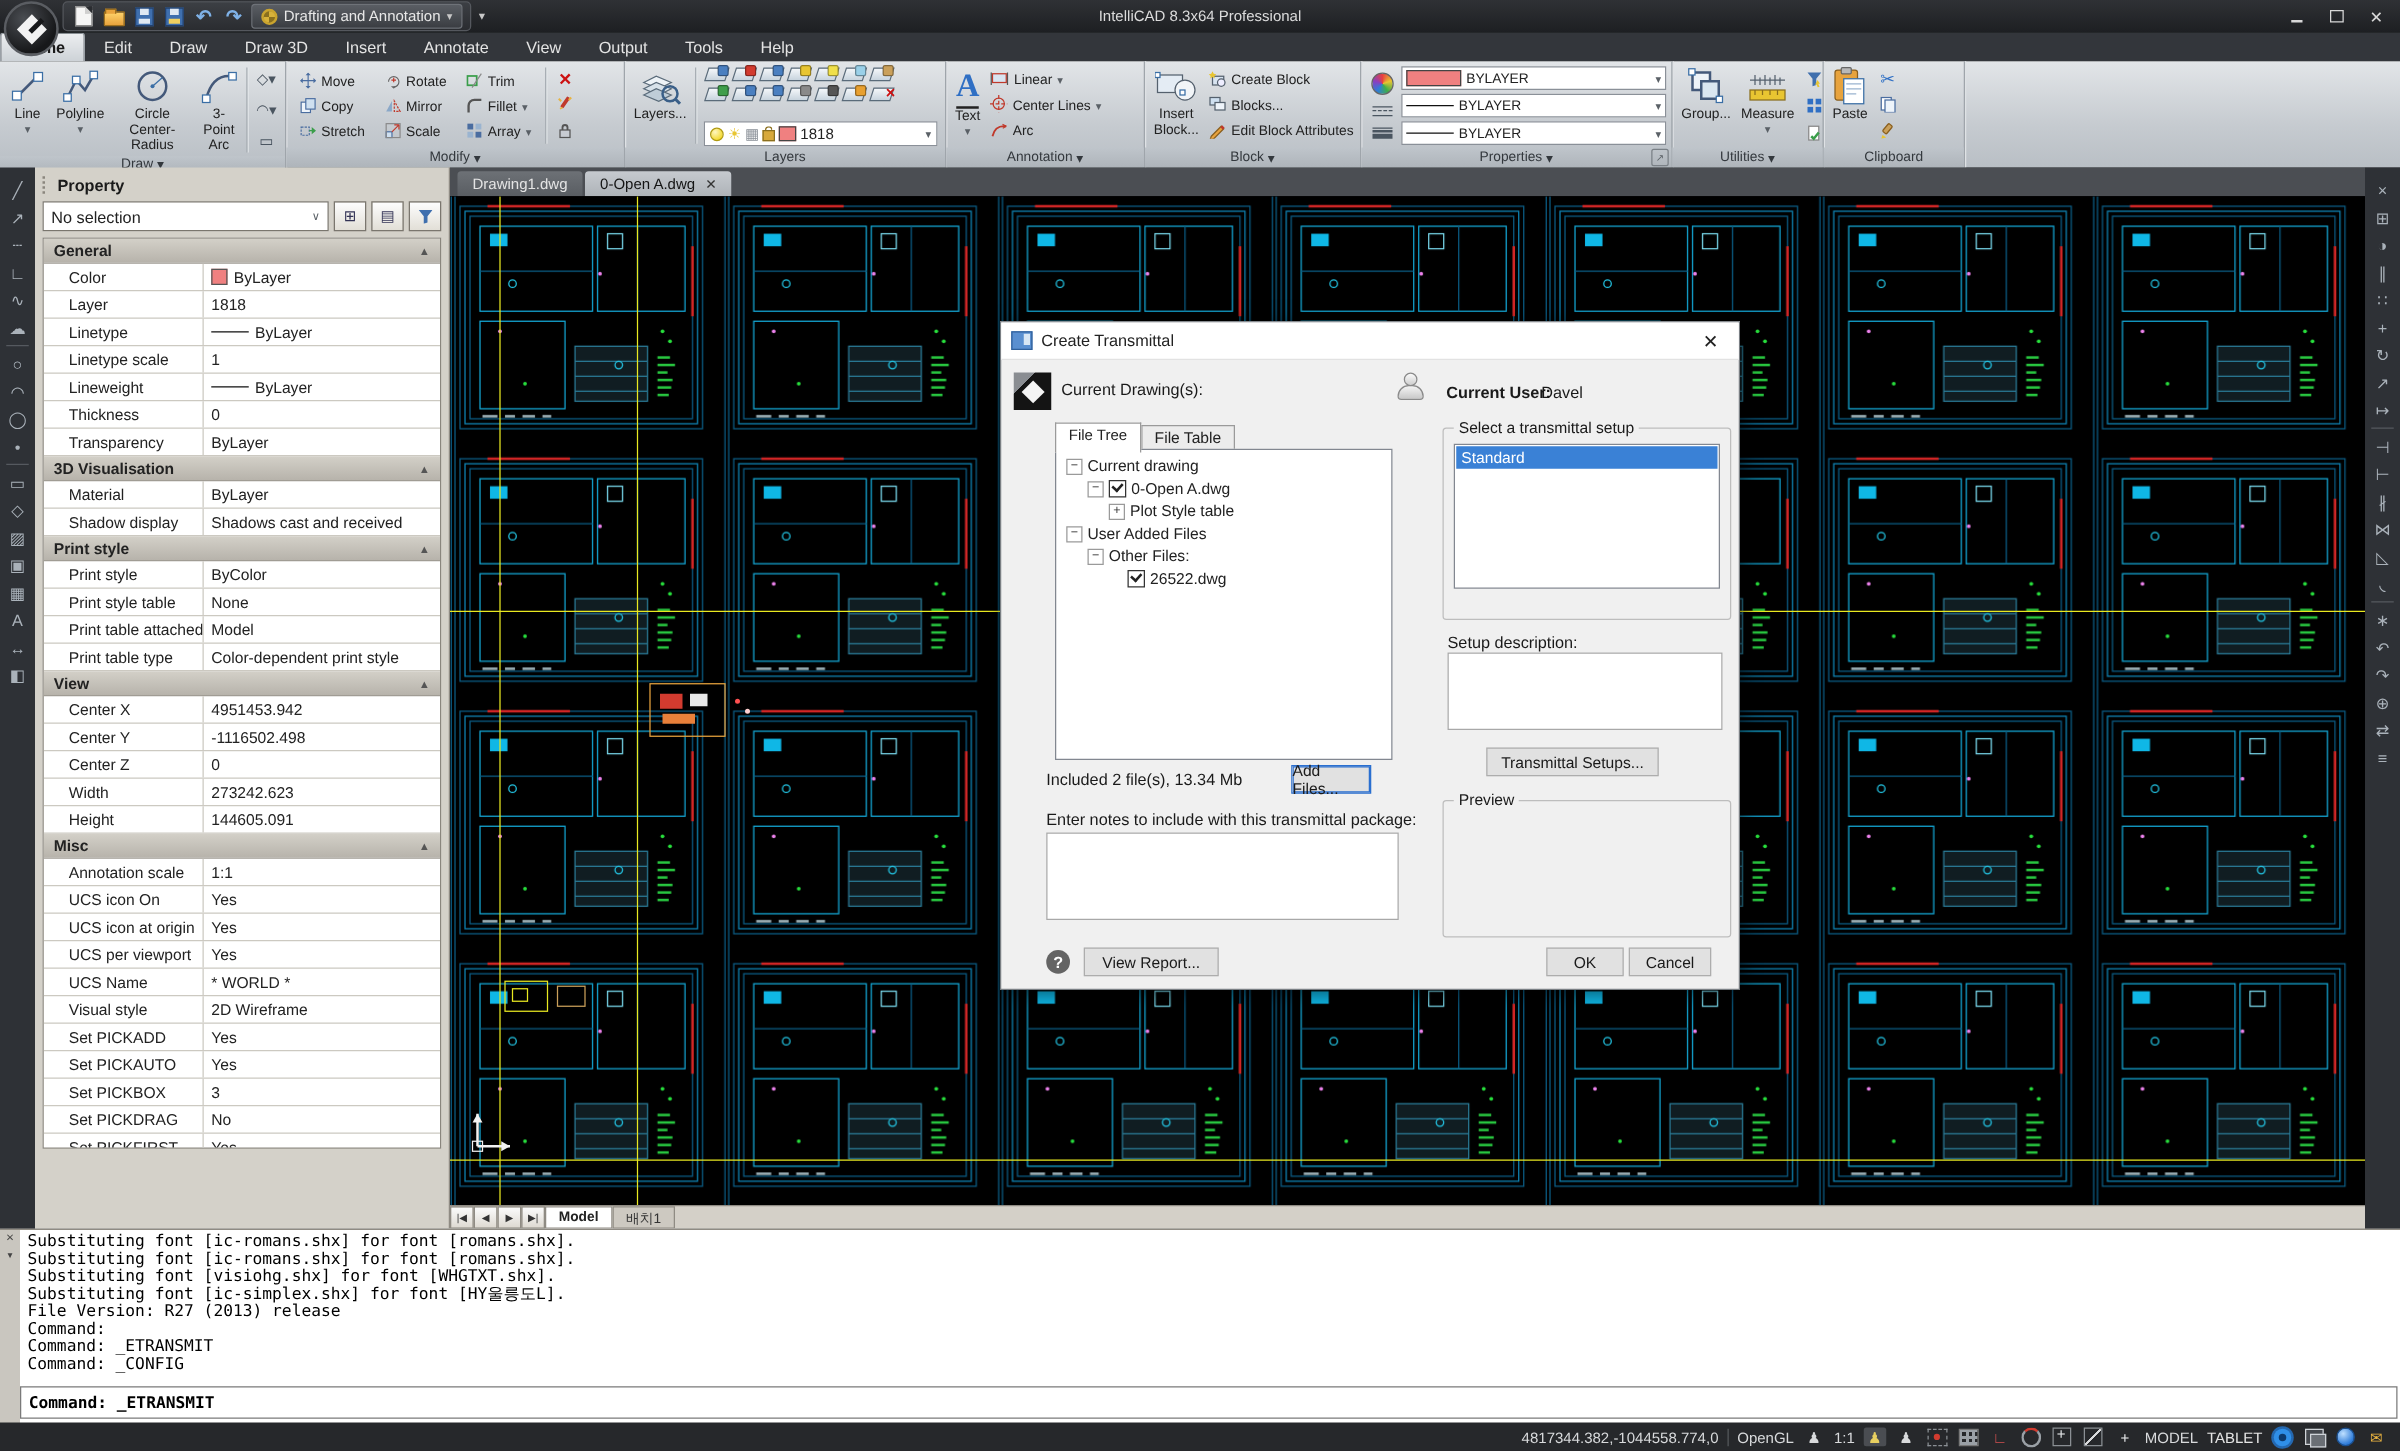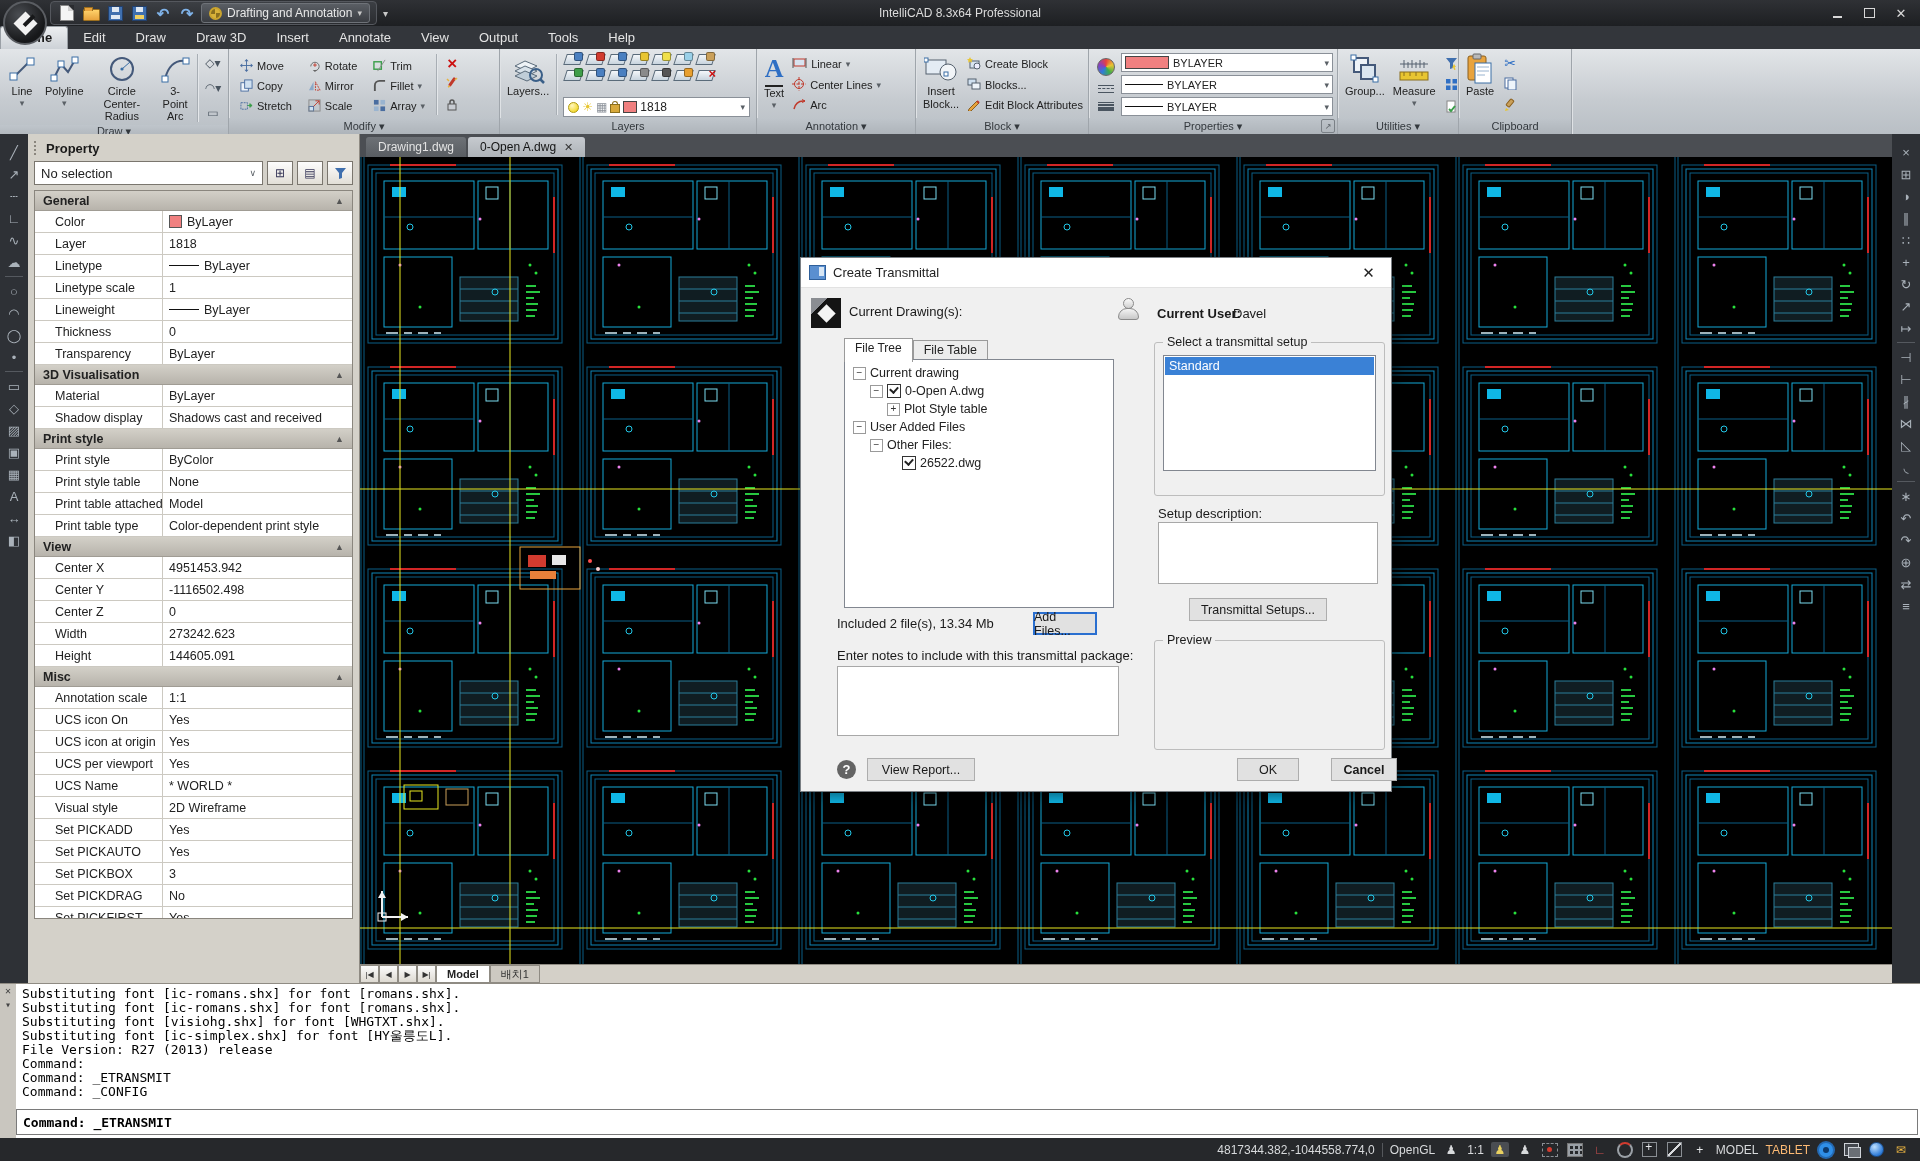--- a/index.html
+++ b/index.html
@@ -158,21 +158,21 @@
   .cmdgutter{width:16px;background:#c9c6bf;display:flex;flex-direction:column;align-items:center;padding-top:2px;gap:4px;color:#444;}
   .cgbtn{font-size:10px;cursor:pointer;line-height:1;}
   .cmdmain{flex:1;display:flex;flex-direction:column;}
   .cmdhist{flex:1;padding:3px 6px;line-height:14px;overflow:hidden;}
   .cmdinput{height:24px;border:1px solid #7a7a7a;margin:0 2px 4px 0;display:flex;align-items:center;padding:0 6px;font-weight:bold;font-size:13px;background:#fff;}
   
   .statusbar{position:absolute;left:0;top:1138px;width:1920px;height:23px;background:#26282b;color:#d8dadc;
     display:flex;align-items:center;justify-content:flex-end;gap:7px;padding-right:10px;box-sizing:border-box;font-size:12px;}
   .ssep{width:1px;height:14px;background:#55585c;}
   .stxt{white-space:nowrap;}
-  .stxt.dim{color:#fdba74;}
+  .stxt.dim{color:#e5e5e5;}
   .sic{width:18px;height:15px;display:flex;align-items:center;justify-content:center;cursor:pointer;font-size:12px;line-height:1;}
   .sic.hl{background:#4a4d52;border-radius:2px;}
   .sic-grid{background:repeating-linear-gradient(90deg,#9aa0a6 0 2px,transparent 2px 5px),repeating-linear-gradient(#9aa0a6 0 2px,transparent 2px 5px);width:14px;height:12px;border:1px solid #777;}
   .sic-gridred{position:relative;background:repeating-linear-gradient(90deg,#6e7control 0,transparent 0);width:14px;height:12px;border:1px dashed #8a8f94;}
   .sic-gridred::after{content:"";position:absolute;left:4px;top:3px;width:5px;height:5px;border-radius:50%;background:#d23b2f;}
   .sic-circ{width:12px;height:12px;border-radius:50%;border:2px solid #9aa0a6;border-top-color:#d23b2f;}
   .sic-cross{position:relative;width:13px;height:13px;border:1px solid #8a8f94;}
   .sic-cross::after{content:"+";position:absolute;left:2px;top:-2px;color:#e8eaec;font-size:12px;}
   .sic-diag{width:13px;height:13px;border:1px solid #8a8f94;background:linear-gradient(135deg,transparent 46%,#d8dadc 46% 54%,transparent 54%);}
   .sic-gear{width:14px;height:14px;border-radius:50%;background:#2f8fe8;box-shadow:0 0 0 2px #2468b0;position:relative;}
@@ -1216,21 +1216,21 @@
     </div>
     <span class="dlg-lbl" style="left:357px;top:248px;">Setup description:</span>
     <textarea class="dtextarea" style="left: 357px; top: 264px; width: 220px; height: 62px;"></textarea>
     <div class="dbtn" style="left:388px;top:340px;width:138px;">Transmittal Setups...</div>
 
     <div class="grp" style="left:353px;top:382px;width:229px;height:108px;">
       <label>Preview</label>
     </div>
 
     <div class="dbtn" style="left:436px;top:500px;width:62px;">OK</div>
-    <div class="dbtn" style="left:530px;top:500px;width:66px;font-weight:bold;">Cancel</div>
+    <div class="dbtn" style="left:502px;top:500px;width:66px;">Cancel</div>
   </div>
 
   <div class="cmdwin">
     <div class="cmdgutter">
       <span class="cgbtn">✕</span>
       <span class="cgbtn">▾</span>
     </div>
     <div class="cmdmain">
       <div class="cmdhist">
           <div class="cline">Substituting font [ic-romans.shx] for font [romans.shx].</div>

